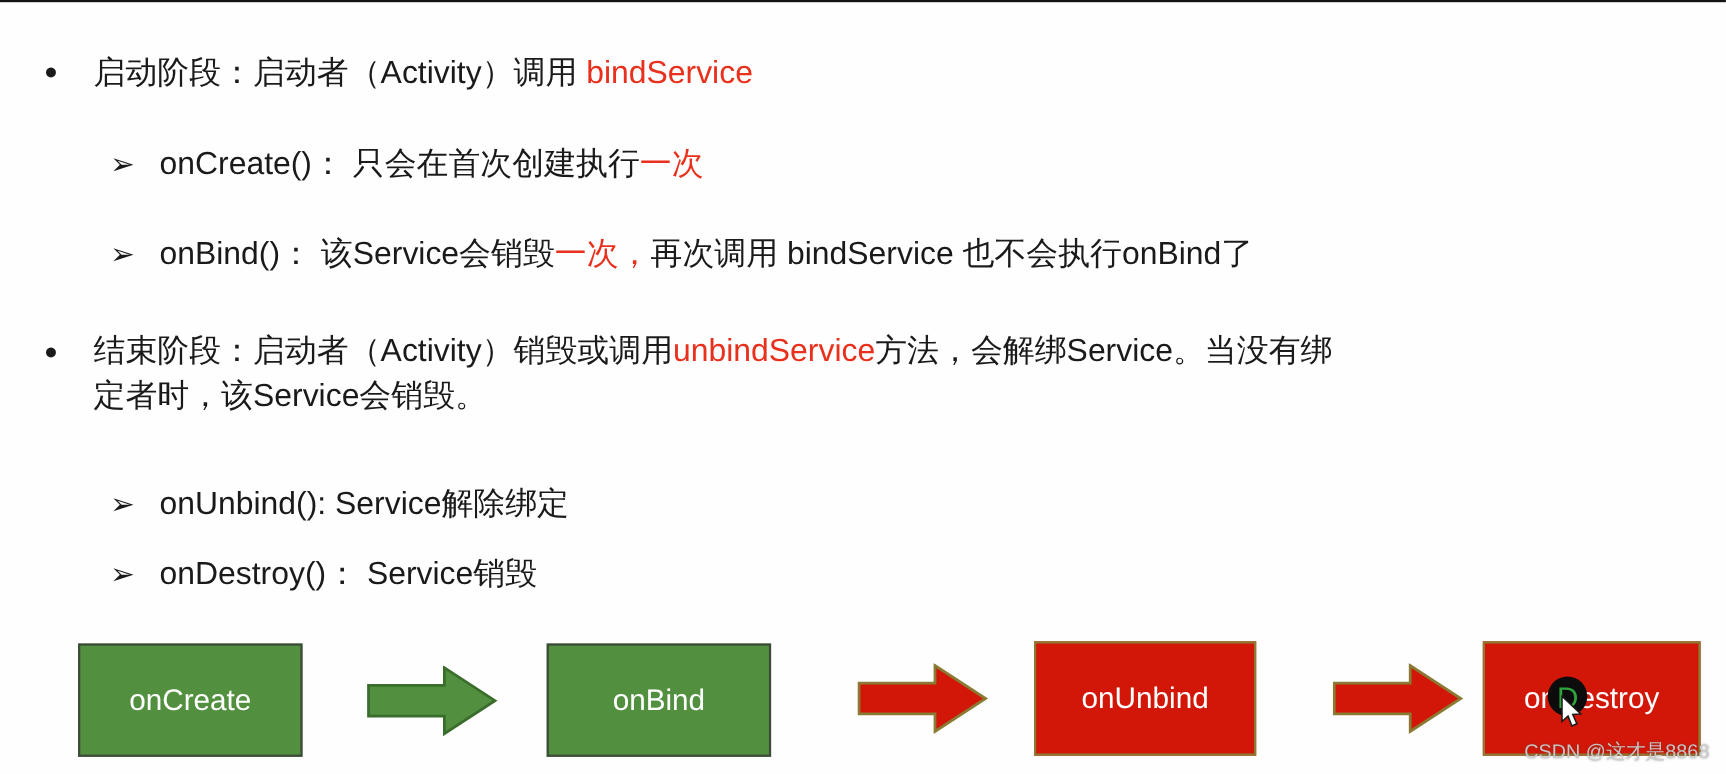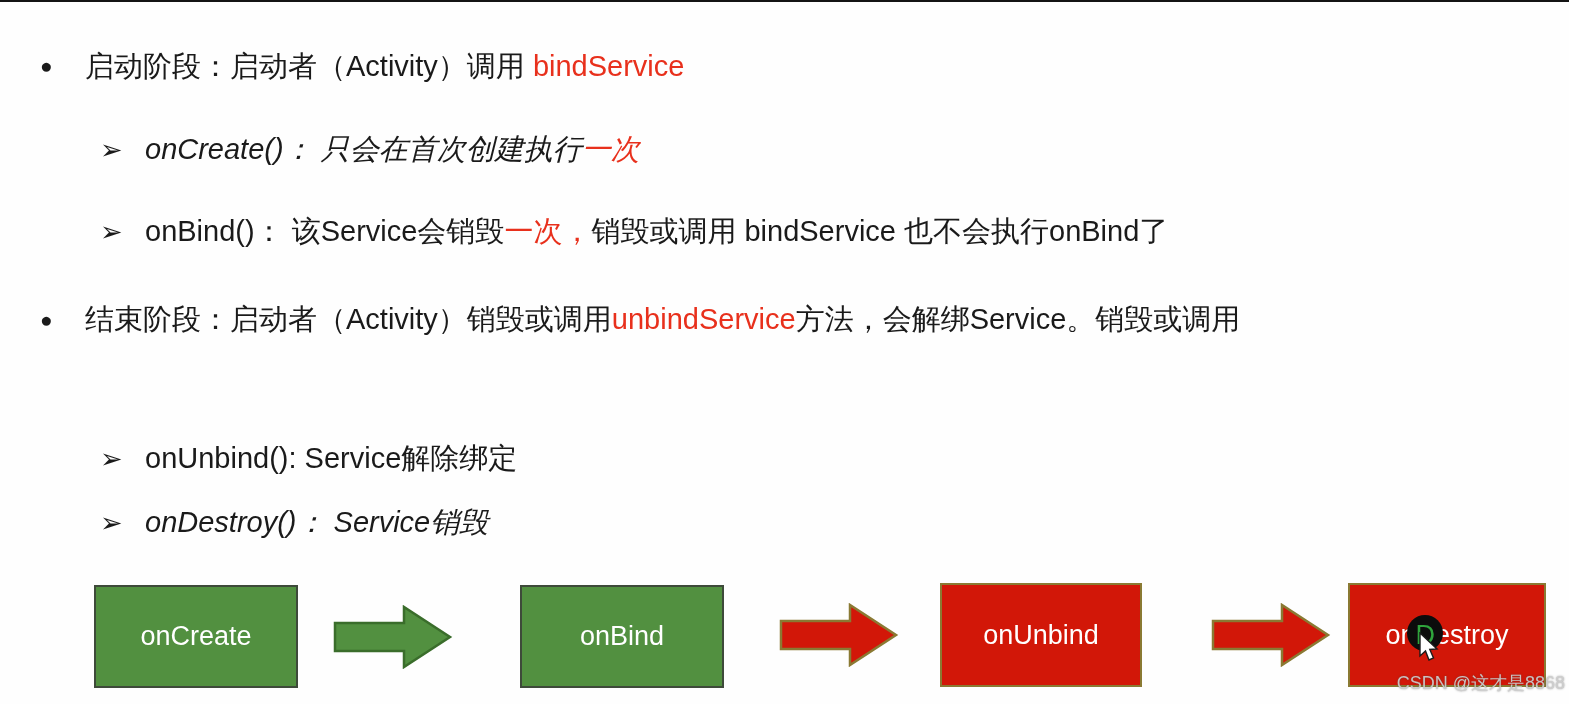--- a/index.html
+++ b/index.html
@@ -44,21 +44,21 @@
     position: absolute; left: 0; top: 0; width: 45px;
   }
   
   .node {
     position: absolute;
     display: flex; align-items: center; justify-content: center;
     color: #ffffff;
     font-size: 27px;
     box-sizing: border-box;
   }
-  .node.green { background: var(--green-fill, #529040); border: 2px solid #3e4a3a; margin-left: 23px; }
+  .node.green { background: var(--green-fill, #529040); border: 2px solid #3e4a3a; }
   .node.red   { background: var(--red-fill, #d21708);   border: 2px solid var(--red-border, #8a7a33); }
   .flow-arrow { position: absolute; }
   .flow-arrow svg { display: block; }
   .flow-arrow.green polygon { fill: var(--green-fill, #529040); stroke: var(--green-border, #3a6d2b); stroke-width: 2.5; }
   .flow-arrow.red polygon   { fill: var(--red-fill, #d21708);   stroke: var(--red-border, #8a7a33);   stroke-width: 2.5; }
   
   .d-highlight {
     position: relative;
     color: var(--destroy-d-green, #2fa43c);
     z-index: 1;
@@ -74,54 +74,54 @@
     z-index: -1;
   }
   .cursor-icon {
     position: absolute;
     left: 68px; top: 47px;
     z-index: 2;
   }
   
   .watermark {
     position: absolute;
-    top: 671px; right: 4px;
+    top: 671px; right: 15px;
     font-size: 18px;
     color: rgba(206, 206, 206, 0.92);
     text-shadow: 0 0 2px rgba(70, 70, 70, 0.55);
     z-index: 3;
     white-space: nowrap;
   }
 </style>
 </head>
 <body>
 
 <div class="top-edge-line"></div>
 
 <div class="row" style="left:40px; top:28px;">
   <span class="marker dot">●</span><span>启动阶段：启动者（Activity）调用 </span><span class="seg-red">bindService</span>
 </div>
 
-<div class="row" style="left:100px; top:111px;font-style:italic;">
+<div class="row" style="left:100px; top:111px;">
   <span class="marker arrowhead">➢</span><span>onCreate()： 只会在首次创建执行</span><span class="seg-red">一次</span>
 </div>
 
 <div class="row" style="left:100px; top:193px;">
-  <span class="marker arrowhead">➢</span><span>onBind()： 该Service会销毁</span><span class="seg-red">一次，</span><span>销毁或调用 bindService 也不会执行onBind了</span>
+  <span class="marker arrowhead">➢</span><span>onBind()： 该Service会销毁</span><span class="seg-red">一次，</span><span>再次调用 bindService 也不会执行onBind了</span>
 </div>
 
 <div class="row para" style="left:40px; top:279px;">
-  <span class="marker dot">●</span><span>结束阶段：启动者（Activity）销毁或调用</span><span class="seg-red">unbindService</span><span>方法，会解绑Service。销毁或调用</span><br>
+  <span class="marker dot">●</span><span>结束阶段：启动者（Activity）销毁或调用</span><span class="seg-red">unbindService</span><span>方法，会解绑Service。当没有绑</span><br><span>定者时，该Service会销毁。</span>
 </div>
 
 <div class="row" style="left:100px; top:420px;">
   <span class="marker arrowhead">➢</span><span>onUnbind(): Service解除绑定</span>
 </div>
 
-<div class="row" style="left:100px; top:484px;font-style:italic;">
+<div class="row" style="left:100px; top:484px;">
   <span class="marker arrowhead">➢</span><span>onDestroy()： Service销毁</span>
 </div>
 
 <div class="node green" style="left:71px; top:585px; width:204px; height:103px;">
   <span>onCreate</span>
 </div>
 
 <div class="flow-arrow green" style="left:333px; top:605px;">
   <svg width="120" height="64" viewBox="0 0 120 64">
     <polygon points="2,18 71,18 71,2 117,32 71,62 71,46 2,46"></polygon>

